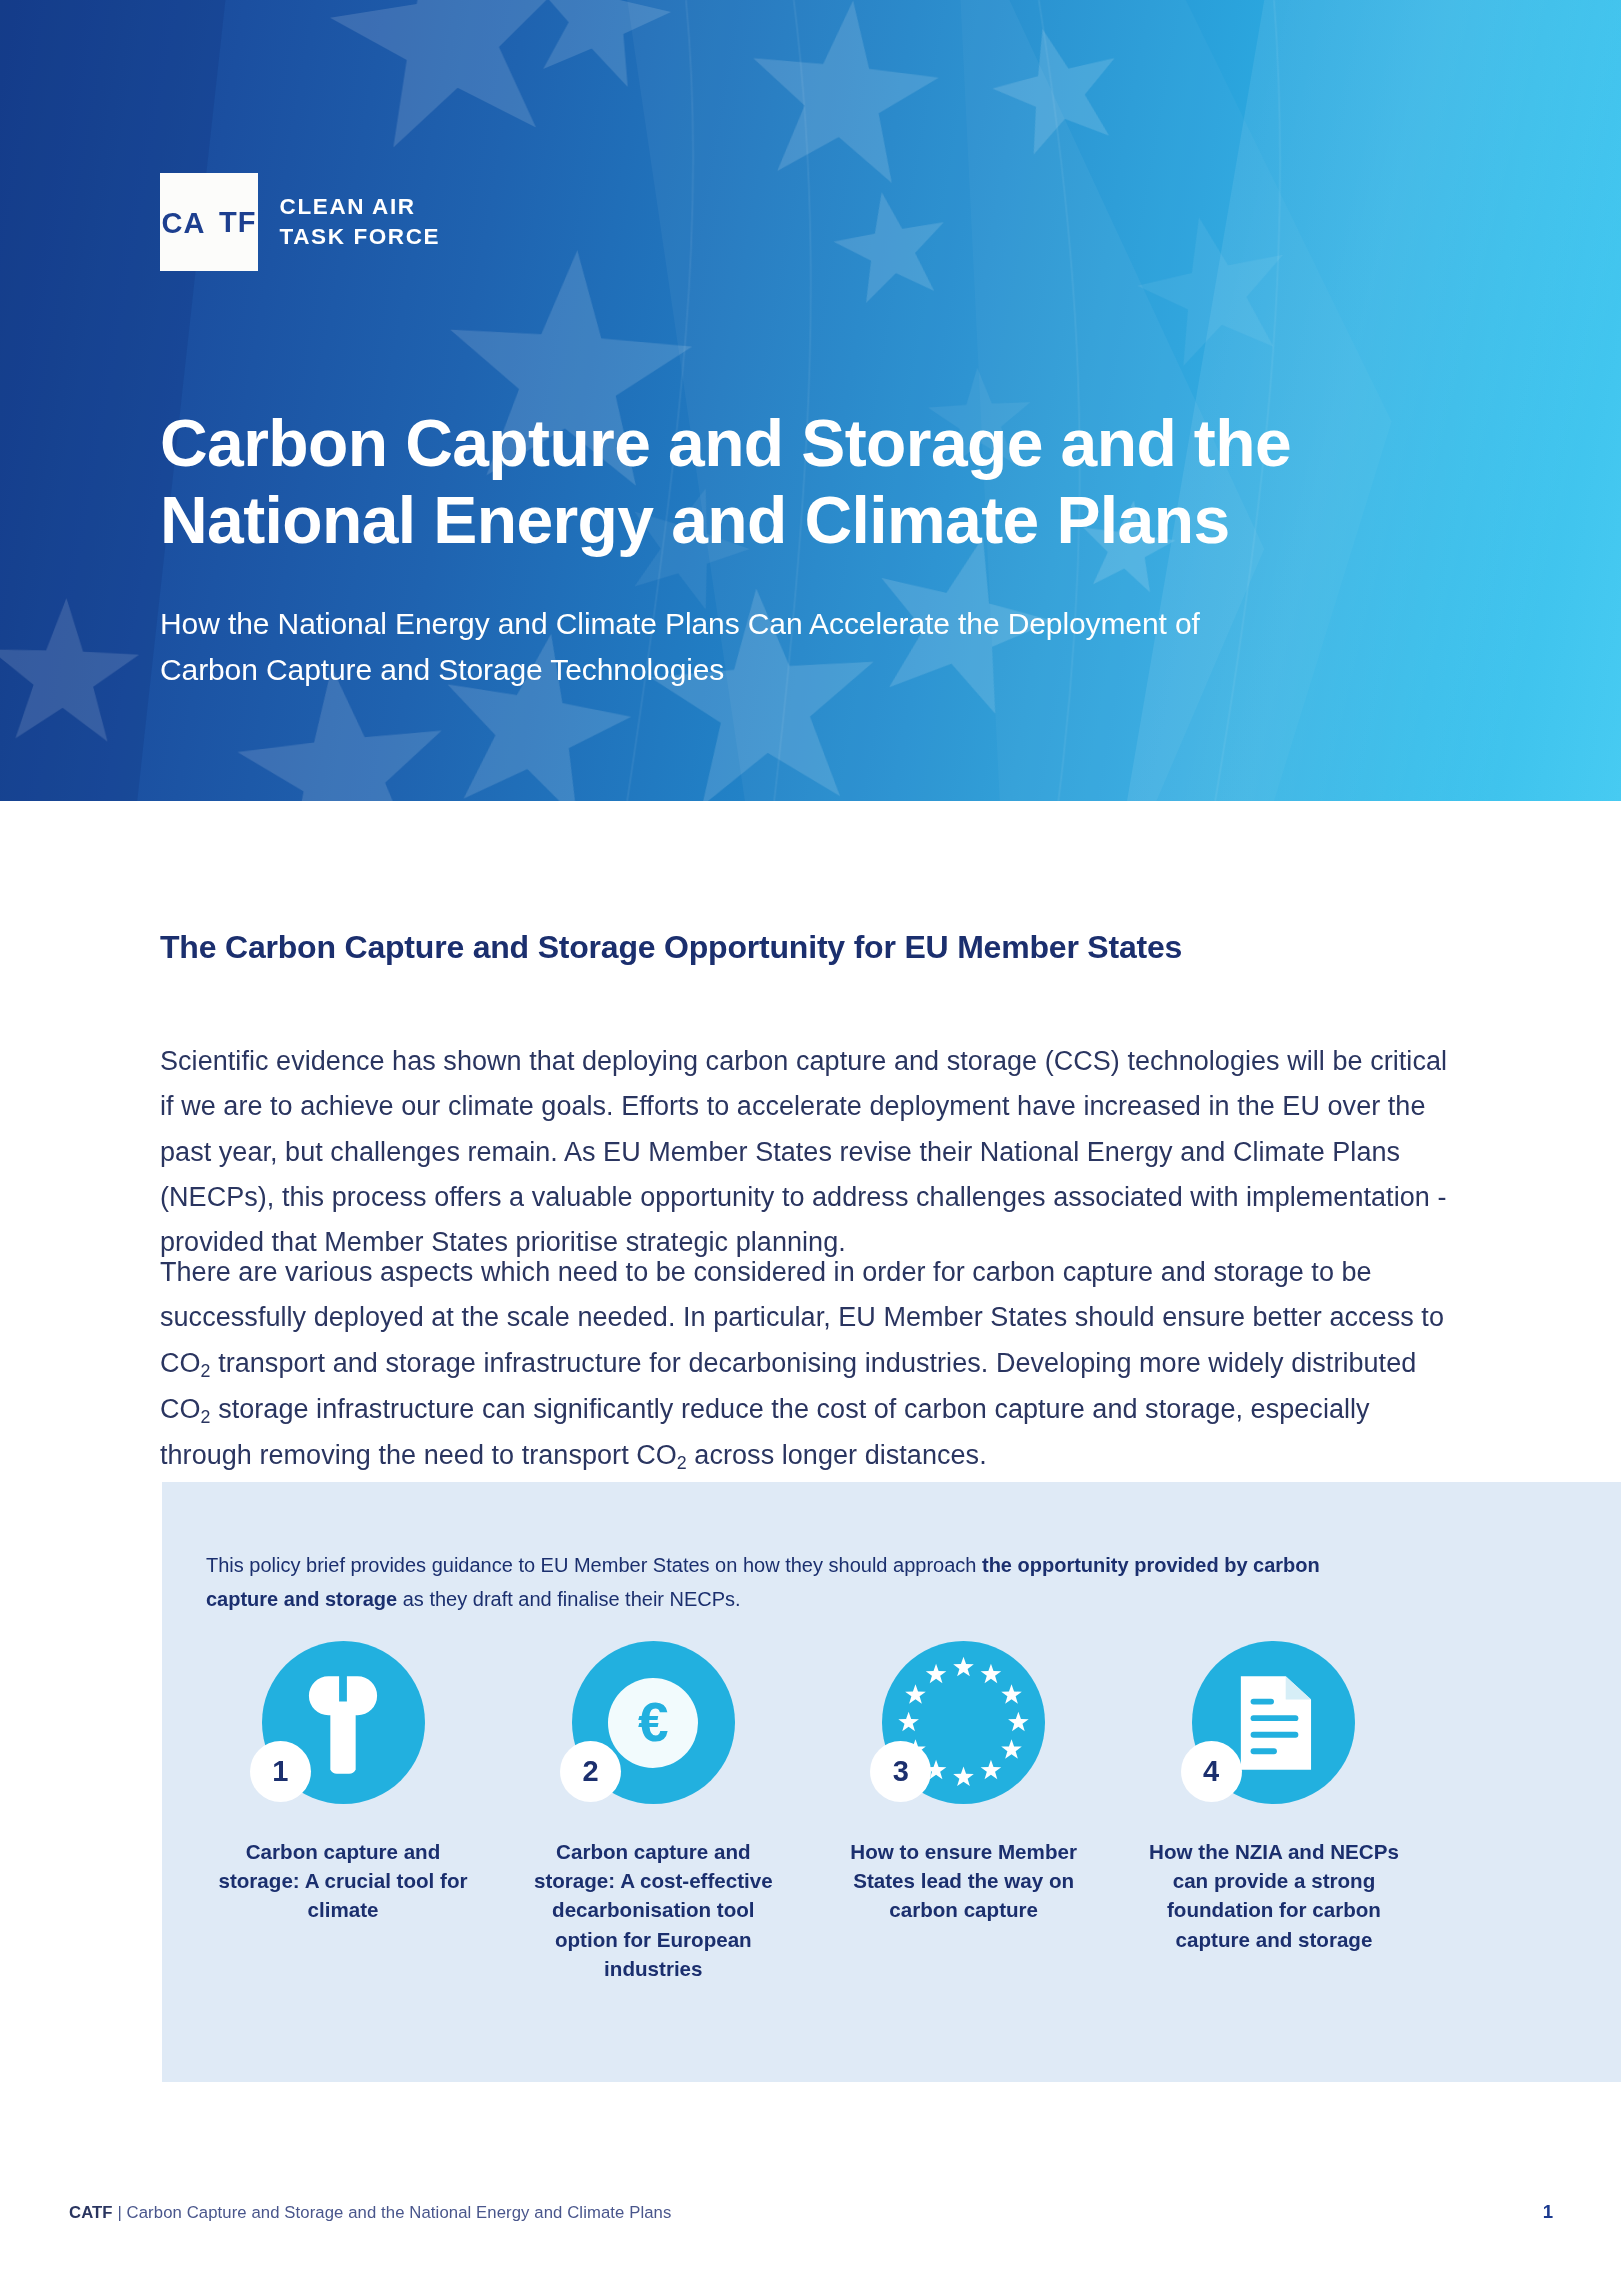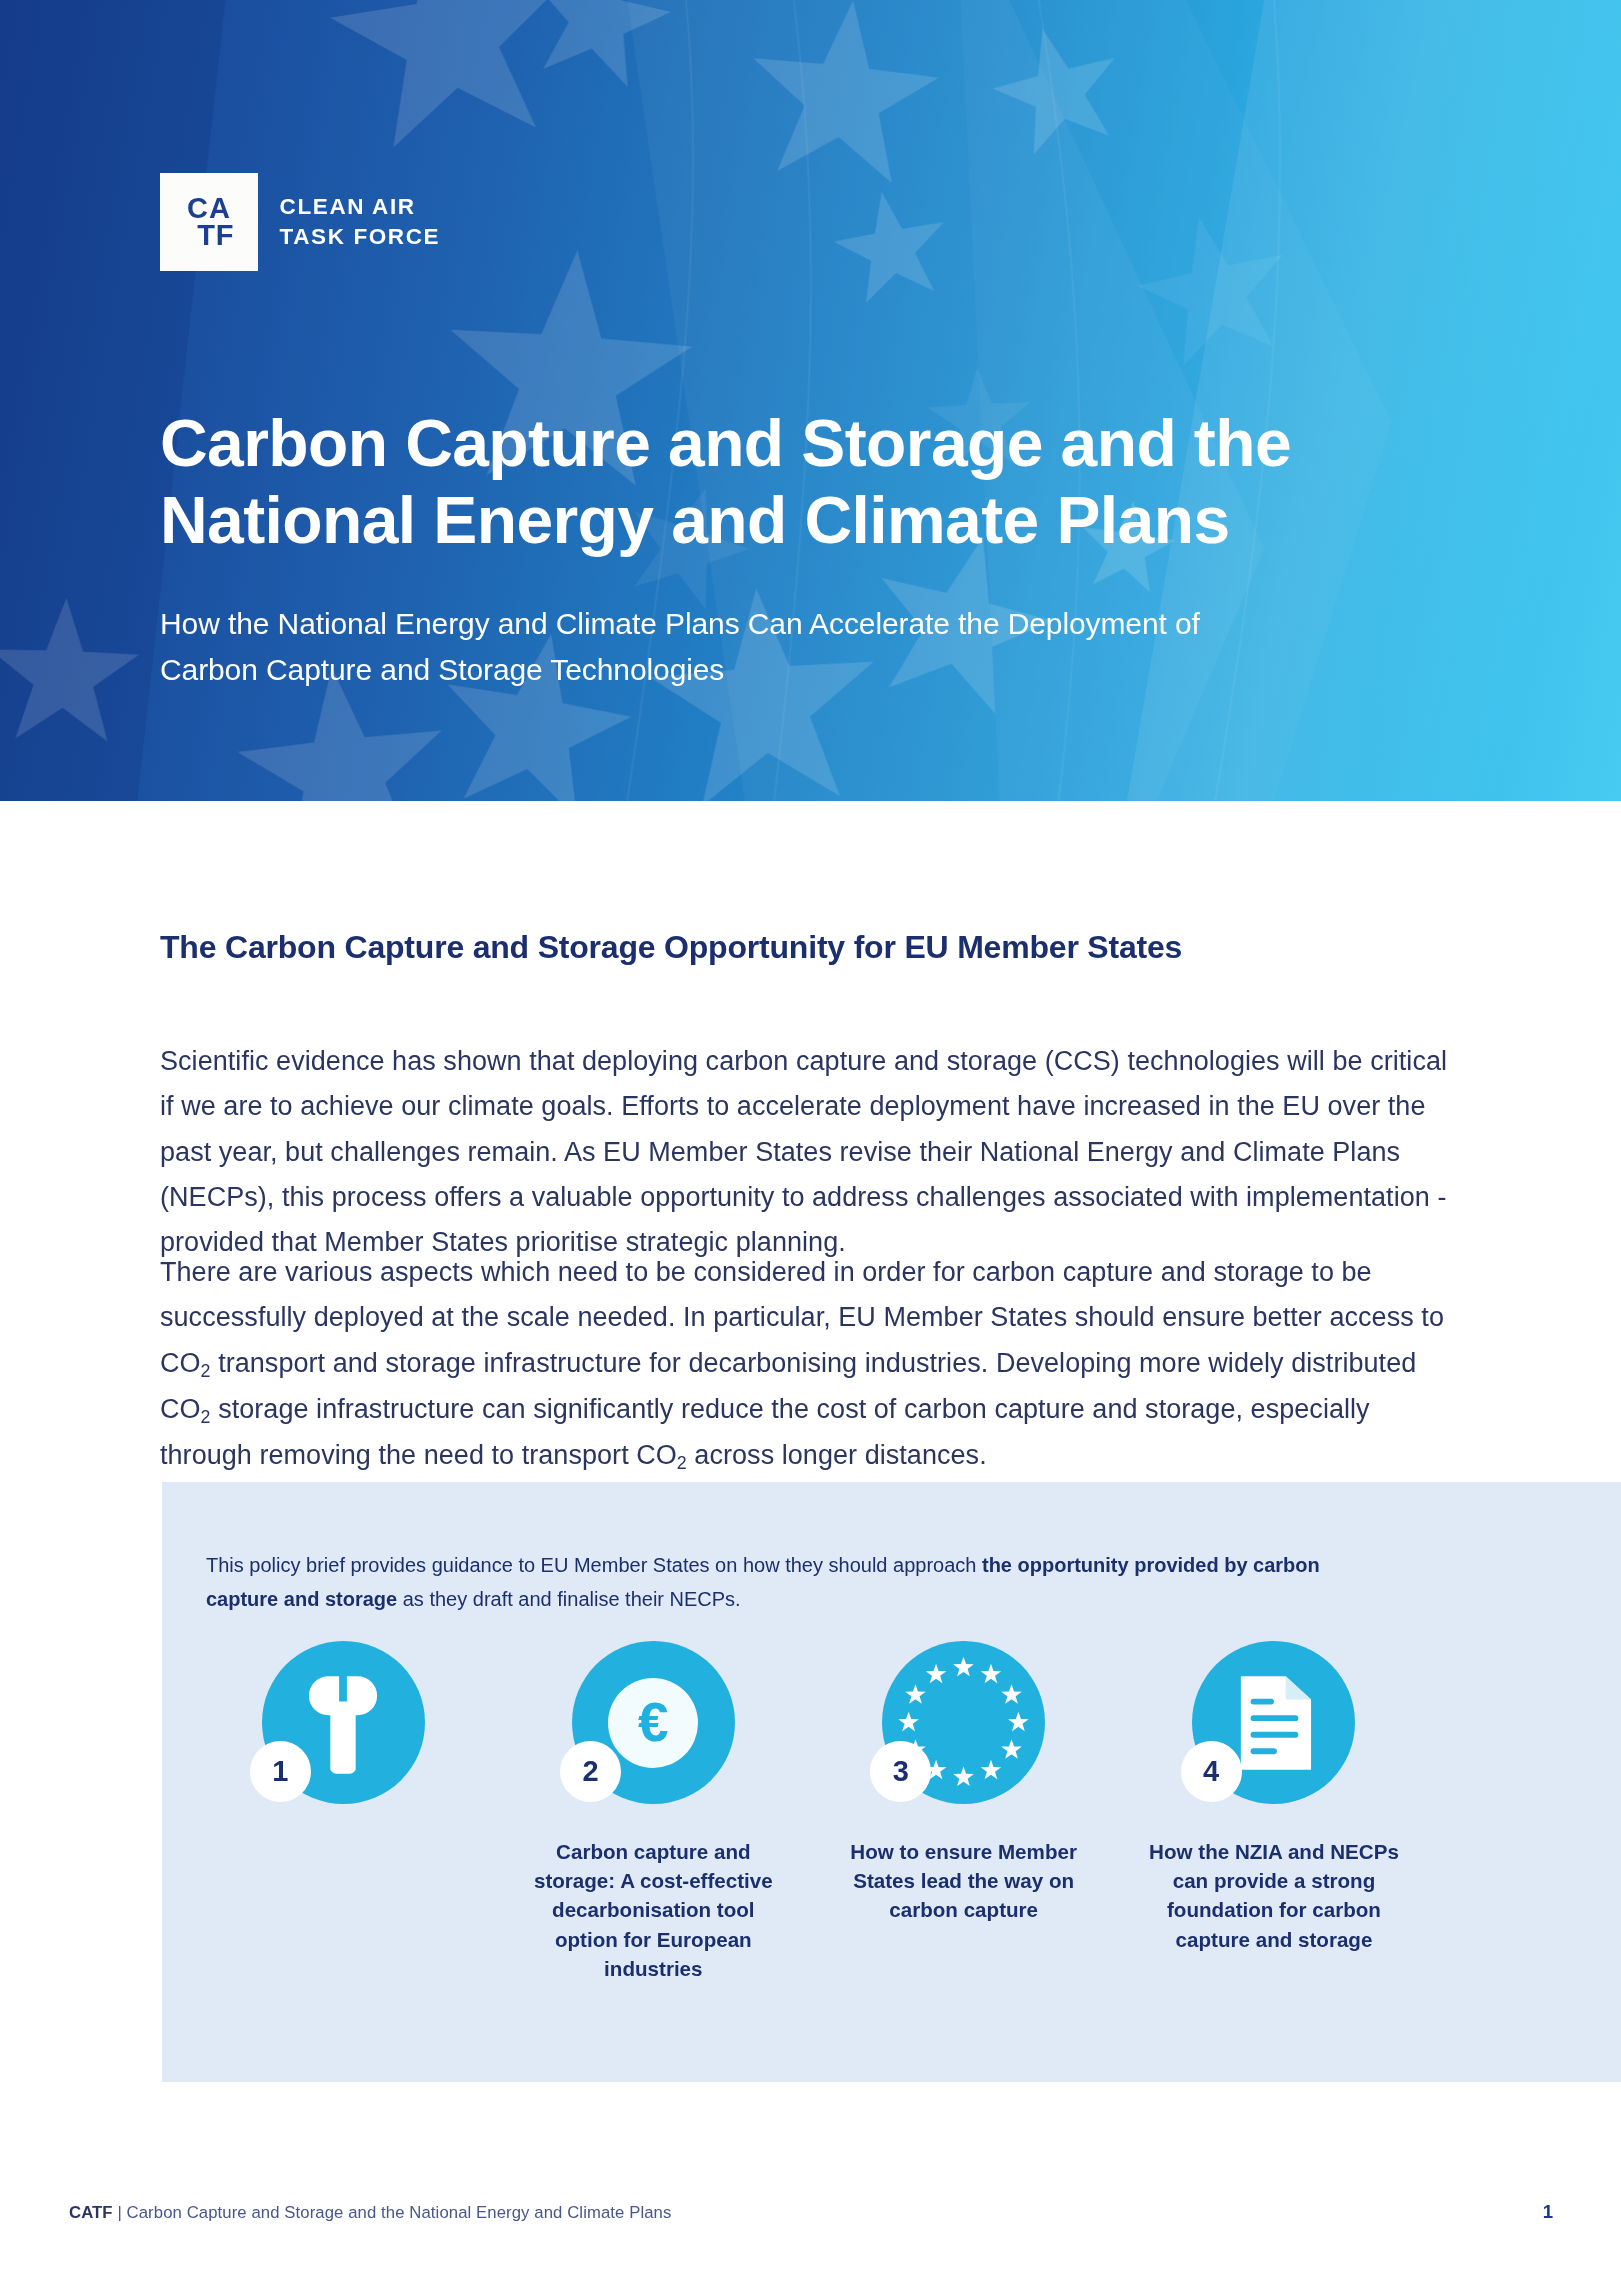--- a/index.html
+++ b/index.html
@@ -19,21 +19,21 @@
     overflow:hidden;
   }
   .hero-svg{position:absolute;left:0;top:0;width:1621px;height:801px;}
 
   .logo-block{
     position:absolute;left:160px;top:173px;
     display:flex;align-items:center;gap:21.6px;z-index:5;
   }
   .logo-mark{
     width:98px;height:98px;background:#fcfcfa;
-    display:flex;flex-direction:column;align-items:center;justify-content:center;
+    display:flex;align-items:center;justify-content:center;
     line-height:1;
   }
   .logo-row1,.logo-row2{
     color:#1d3f8f;font-weight:700;font-size:29px;letter-spacing:1px;
     display:block;
   }
   .logo-row1{margin-bottom:-2px;}
   .logo-row2{margin-left:13.7px;}
   .logo-words{
     color:#ffffff;font-weight:700;font-size:22.5px;letter-spacing:1.6px;line-height:1.32;
@@ -184,20 +184,21 @@
 
     <div class="card">
       <div class="badge-wrap">
         <div class="circle">
           <svg width="76" height="102" viewBox="0 0 78 104">
             <path fill="#ffffff" d="M24 4 h11 v26 h8 V4 h11 a20 20 0 0 1 0 40 h-2 v56 a8 8 0 0 1 -8 4 h-10 a8 8 0 0 1 -8 -4 V44 h-2 a20 20 0 0 1 0 -40 z"></path>
           </svg>
         </div>
         <div class="num">1</div>
       </div>
+      <div class="card-label">Carbon capture and storage: A crucial tool for climate</div>
     </div>
 
     <div class="card">
       <div class="badge-wrap">
         <div class="circle">
           <div class="euro-disc">€</div>
         </div>
         <div class="num">2</div>
       </div>
       <div class="card-label">Carbon capture and storage: A cost-effective decarbonisation tool option for European industries</div>

